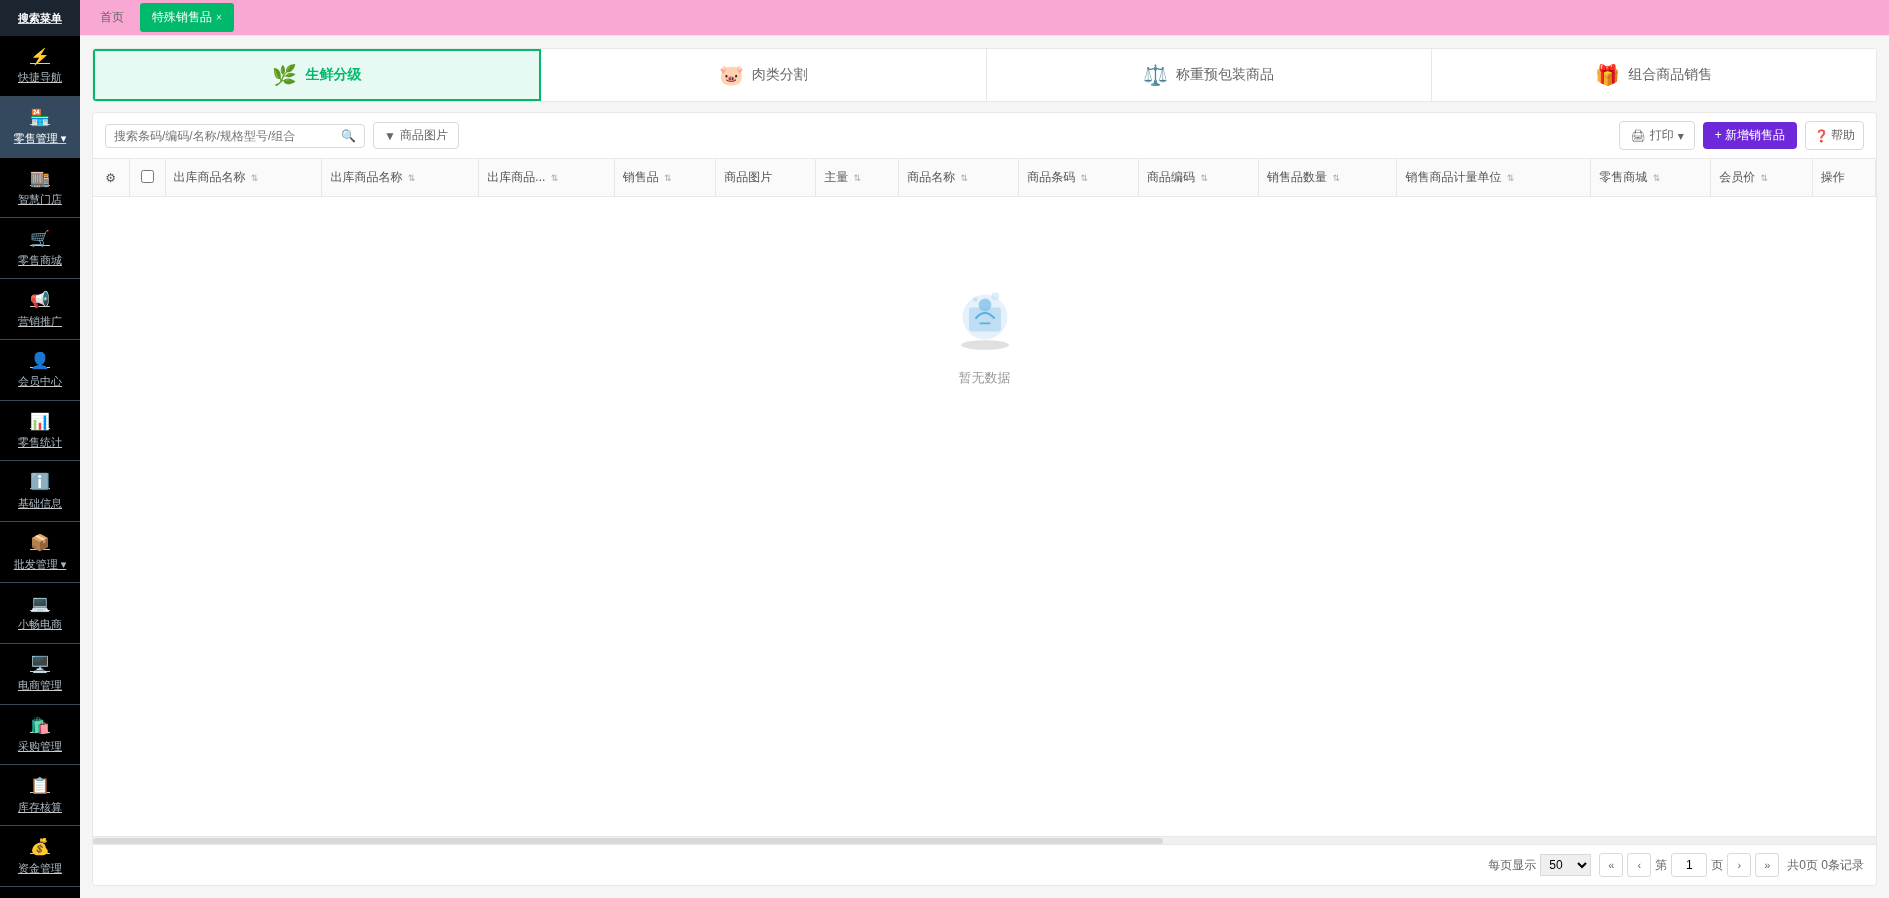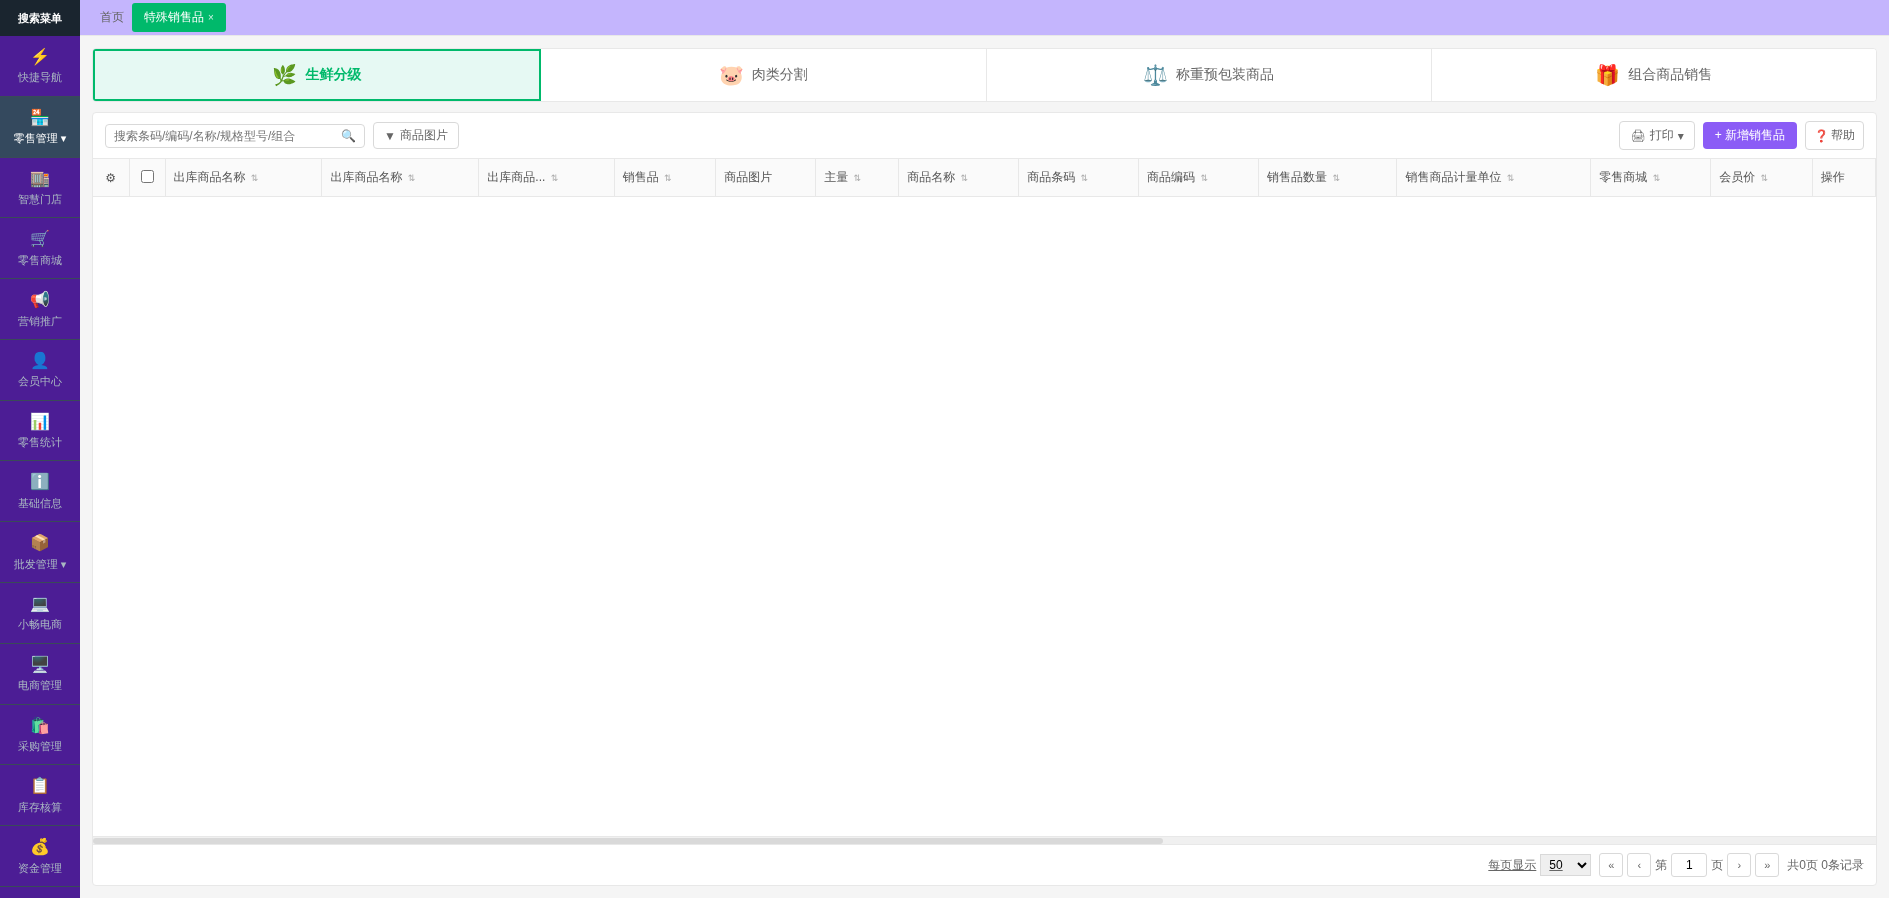--- a/index.html
+++ b/index.html
@@ -1,28 +1,29 @@
 <!DOCTYPE html>
 <html><head>
   <meta charset="utf-8">
   <style>
     * { margin: 0; padding: 0; box-sizing: border-box; }
     body { font-family: 'Microsoft YaHei', '微软雅黑', sans-serif; font-size: 12px; background: #f0f2f5; display: flex; height: 898px; overflow: hidden; }
 
     
     .sidebar {
       width: 80px;
-      background: #4c1d95;
+      background: #000000;
       color: #ccc;
       display: flex;
       flex-direction: column;
       flex-shrink: 0;
       height: 100%;
       overflow-y: auto;
       overflow-x: hidden;
+      text-decoration: underline;
     }
     .sidebar::-webkit-scrollbar { width: 0; }
     .sidebar-logo {
       background: #1a252f;
       padding: 8px 4px;
       text-align: center;
       color: #fff;
       font-size: 11px;
       font-weight: bold;
       min-height: 36px;
@@ -49,27 +50,27 @@
     
     .main-content {
       flex: 1;
       display: flex;
       flex-direction: column;
       overflow: hidden;
     }
 
     
     .top-bar {
-      background: #c4b5fd;
+      background: #f9a8d4;
       border-bottom: 1px solid #e8e8e8;
       padding: 0 12px;
       height: 36px;
       display: flex;
       align-items: center;
-      gap: 0;
+      gap: 8px;
       flex-shrink: 0;
       text-align: center;
     }
     .tab-home {
       font-size: 12px;
       color: #666;
       cursor: pointer;
       padding: 0 8px;
     }
     .tab-active {
@@ -188,21 +189,21 @@
       cursor: pointer;
       font-size: 12px;
       color: #666;
       background: #fff;
     }
     .new-btn {
       display: flex;
       align-items: center;
       gap: 4px;
       padding: 5px 12px;
-      background: #8b5cf6;
+      background: #6d28d9;
       color: #fff;
       border: none;
       border-radius: 4px;
       cursor: pointer;
       font-size: 12px;
     }
     .help-btn {
       display: flex;
       align-items: center;
       gap: 2px;
@@ -270,21 +271,20 @@
       border-top: 1px solid #e8e8e8;
       gap: 8px;
       font-size: 12px;
       color: #666;
       flex-shrink: 0;
     }
     .page-size-select {
       display: flex;
       align-items: center;
       gap: 4px;
-      text-decoration: underline;
     }
     .page-size-select select {
       border: 1px solid #d9d9d9;
       border-radius: 0;
       padding: 2px 4px;
       font-size: 12px;
       outline: none;
     }
     .page-nav {
       display: flex;
@@ -526,20 +526,33 @@
               </th>
               <th>
                 <span>操作</span>
               </th>
             </tr>
           </thead>
           <tbody>
           </tbody>
         </table>
 
+        <div class="empty-state">
+          <svg class="empty-illustration" viewBox="0 0 100 100" xmlns="http://www.w3.org/2000/svg">
+            <ellipse cx="50" cy="85" rx="30" ry="6" fill="#e0e0e0"></ellipse>
+            <circle cx="50" cy="50" r="28" fill="#d6eaf8" opacity="0.6"></circle>
+            <rect x="30" y="38" width="40" height="30" rx="4" fill="#aed6f1" opacity="0.7"></rect>
+            <path d="M38 52 Q50 38 62 52" stroke="#5dade2" stroke-width="2.5" fill="none"></path>
+            <circle cx="50" cy="35" r="8" fill="#85c1e9" opacity="0.8"></circle>
+            <path d="M44 58 L56 58" stroke="#5dade2" stroke-width="2" stroke-linecap="round"></path>
+            <circle cx="38" cy="28" r="3" fill="#aed6f1" opacity="0.5"></circle>
+            <circle cx="63" cy="24" r="5" fill="#aed6f1" opacity="0.4"></circle>
+          </svg>
+          <span>暂无数据</span>
+        </div>
       </div>
 
       <div class="h-scrollbar">
         <div class="h-scrollbar-thumb"></div>
       </div>
 
       <div class="pagination">
         <div class="page-size-select">
           <span>每页显示</span>
           <select>

